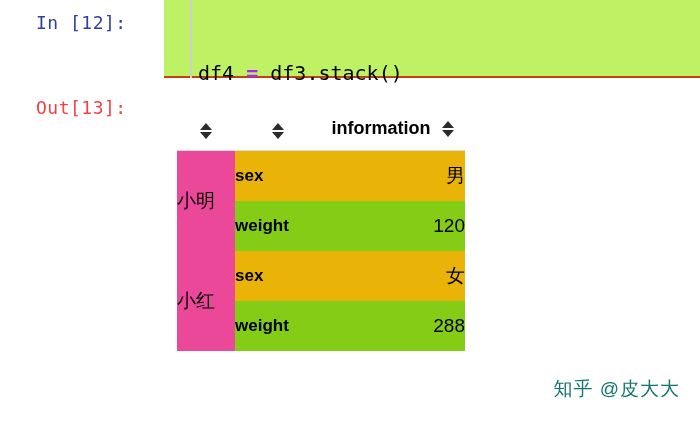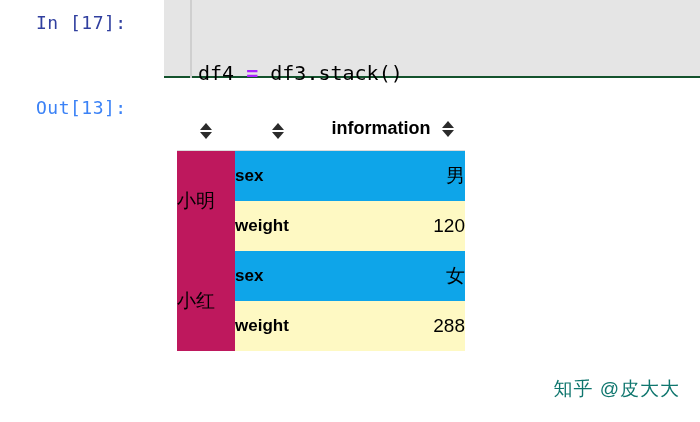--- a/index.html
+++ b/index.html
@@ -35,22 +35,22 @@
     font-weight: 400;
     letter-spacing: 0.5px;
     white-space: pre;
   }
   .input-area {
     position: absolute;
     left: 164px;
     top: 0;
     width: 536px;
     height: 78px;
-    background: #e5e5e5;
-    border-bottom: 2px solid #14532d;
+    background: #bef264;
+    border-bottom: 2px solid #c2410c;
     box-sizing: border-box;
   }
   .input-gutter {
     position: absolute;
     left: 26px;
     top: 0;
     width: 2px;
     height: 78px;
     background: #cfcfcf;
   }
@@ -65,21 +65,21 @@
     white-space: pre;
   }
   .code-line { white-space: pre; }
   .tok-op { color: #aa22ff; font-weight: bold; }
 
   
   .out-prompt {
     position: absolute;
     left: 36px;
     top: 97px;
-    color: #3b82f6;
+    color: #ef4444;
     font-family: "DejaVu Sans Mono", "Liberation Mono", monospace;
     font-size: 18px;
     letter-spacing: 0.5px;
     white-space: pre;
   }
 
   
   .df-wrap {
     position: absolute;
     left: 177px;
@@ -139,59 +139,59 @@
   .hdr-label { font-weight: bold; }
 
   table.dataframe tbody th,
   table.dataframe tbody td {
     border: none;
     padding: 0;
     height: 50px;
     line-height: 50px;
   }
   td.idx-outer, th.idx-outer {
-    background: #be185d;
+    background: #ec4899;
     font-weight: normal;
     font-size: 19px;
     text-align: left;
     padding-left: 9px;
     vertical-align: middle;
   }
   th.idx-inner {
     font-weight: bold;
     text-align: left;
     padding-left: 14px;
     font-size: 17px;
   }
   td.val {
     text-align: right;
     padding-right: 12px;
     font-size: 19px;
   }
-  tr.shade th.idx-inner, tr.shade td.val { background: #0ea5e9; margin-left: 36px; }
-  tr.plain th.idx-inner, tr.plain td.val { background: #fef9c3; }
+  tr.shade th.idx-inner, tr.shade td.val { background: #eab308; margin-left: 36px; }
+  tr.plain th.idx-inner, tr.plain td.val { background: #84cc16; }
 
   
   .watermark {
     position: absolute;
     right: 20px;
     bottom: 20px;
     color: #0f766e;
     font-size: 19px;
     letter-spacing: 1px;
     white-space: nowrap;
     user-select: none;
   }
 </style>
 </head>
 <body>
 
 <div class="cell-row">
 
-  <div class="in-prompt">In [17]:</div>
+  <div class="in-prompt">In [12]:</div>
 
   <div class="input-area">
     <div class="input-gutter"></div>
 
     <div class="code-text">
       <div class="code-line"><span>df4 </span><span class="tok-op">=</span><span> df3.stack()</span></div>
       <div class="code-line"><span>df4</span></div>
     </div>
   </div>
 </div>

